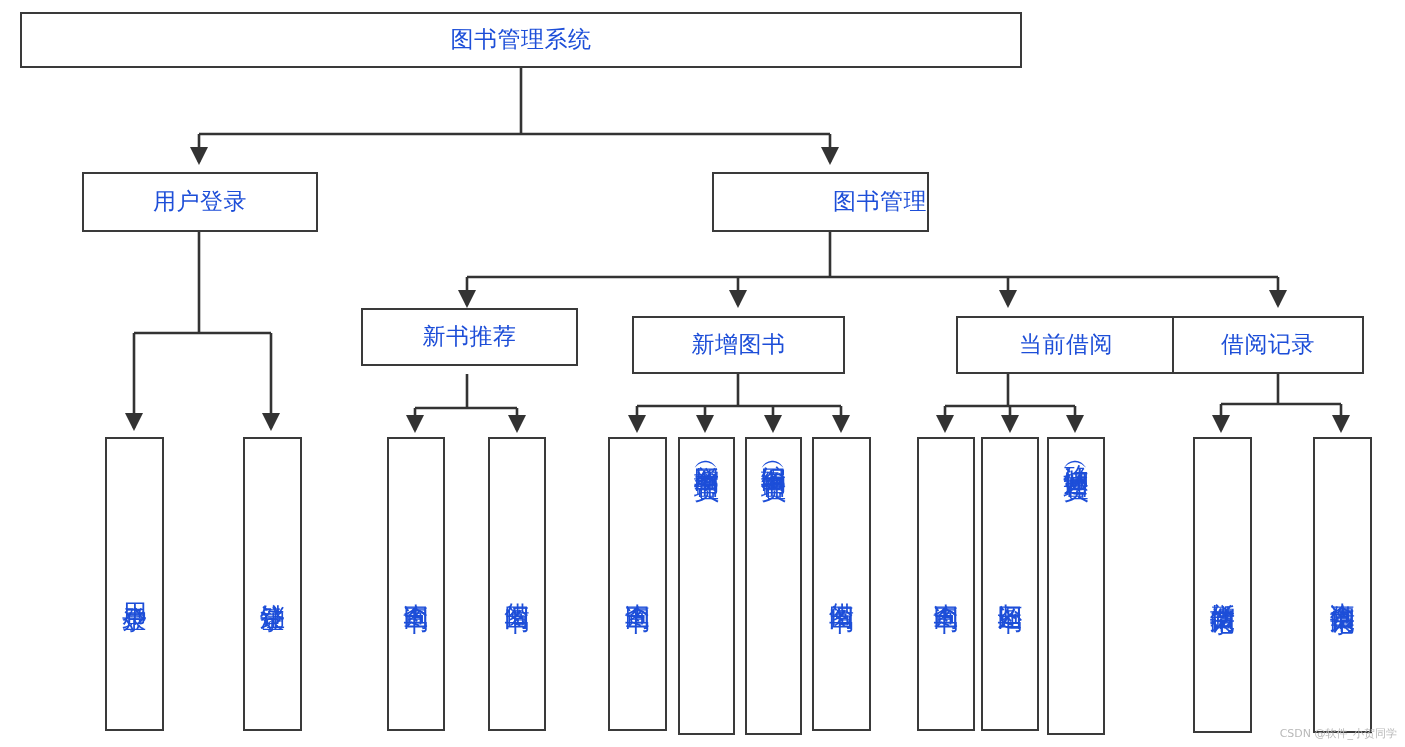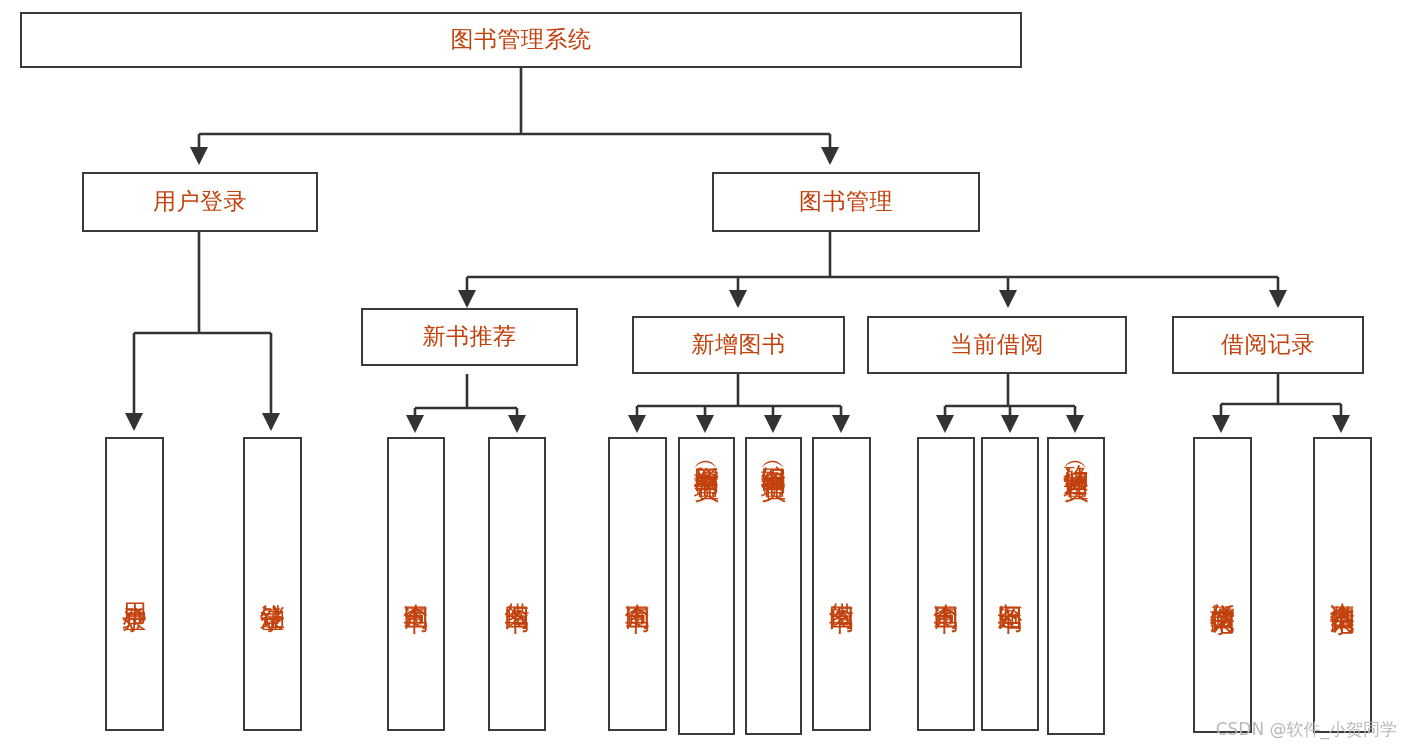--- a/index.html
+++ b/index.html
@@ -28,21 +28,21 @@
   }
   .node {
     position: absolute;
     box-sizing: border-box;
     background: #ffffff;
     border: 2px solid #3a3a3a;
     display: flex;
     align-items: center;
     justify-content: center;
     text-align: center;
-    color: #c2410c;
+    color: #1d4ed8;
   }
   .node .label {
     display: block;
     line-height: 1.18;
     letter-spacing: 0.5px;
   }
   .node-h .label {
     font-size: 23px;
   }
   .node-v {
@@ -57,21 +57,21 @@
     line-height: 1.0;
     white-space: nowrap;
   }
   .node-v.align-mid {
     align-items: center;
   }
   #watermark {
     position: absolute;
     right: 8px;
     bottom: 6px;
-    font-size: 17px;
+    font-size: 11px;
     color: #b9b9b9;
     white-space: nowrap;
     user-select: none;
   }
 </style>
 </head>
 <body>
 
 <div id="diagram-root">
 
@@ -125,31 +125,31 @@
     </g>
   </svg>
 
   <div class="node node-h" style="left:20px; top:12px; width:1002px; height:56px;">
     <span class="label">图书管理系统</span>
   </div>
 
   <div class="node node-h" style="left:82px; top:172px; width:236px; height:60px;">
     <span class="label">用户登录</span>
   </div>
-  <div class="node node-h" style="left:712px; top:172px; width:268px; height:60px;">
+  <div class="node node-h" style="left:712px; top:172px; width:217px; height:60px;justify-content:flex-end;">
     <span class="label">图书管理</span>
   </div>
 
   <div class="node node-h" style="left:361px; top:308px; width:217px; height:58px;">
     <span class="label">新书推荐</span>
   </div>
   <div class="node node-h" style="left:632px; top:316px; width:213px; height:58px;">
     <span class="label">新增图书</span>
   </div>
-  <div class="node node-h" style="left:867px; top:316px; width:260px; height:58px;text-align:right;">
+  <div class="node node-h" style="left:956px; top:316px; width:220px; height:58px;text-align:right;">
     <span class="label">当前借阅</span>
   </div>
   <div class="node node-h" style="left:1172px; top:316px; width:192px; height:58px;">
     <span class="label">借阅记录</span>
   </div>
 
   <div class="node node-v align-mid" style="left:105px; top:437px; width:59px; height:294px;">
     <span class="label">用户登录</span>
   </div>
   <div class="node node-v align-mid" style="left:243px; top:437px; width:59px; height:294px;">

